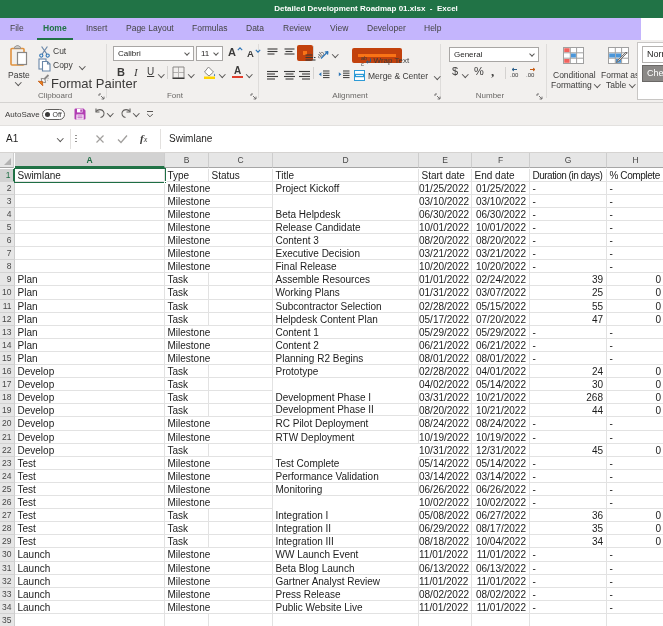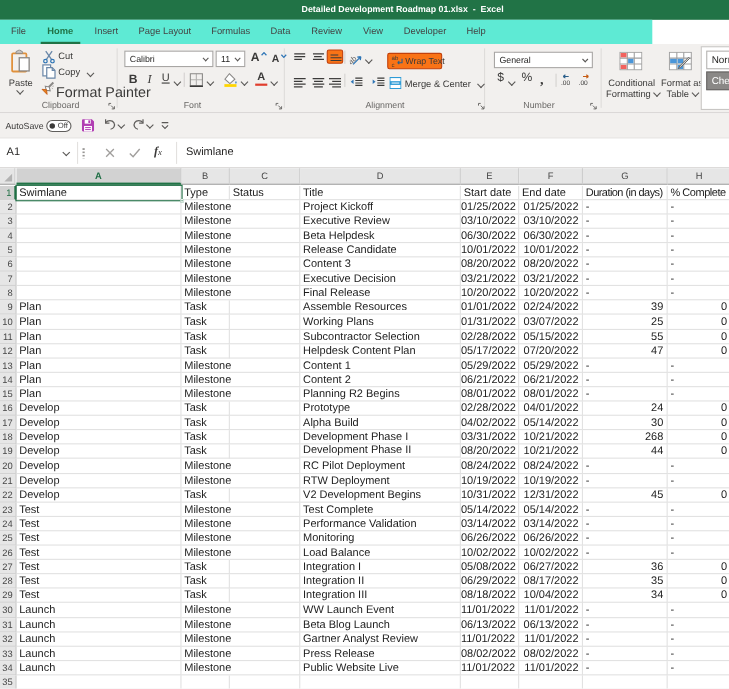--- a/index.html
+++ b/index.html
@@ -1,36 +1,36 @@
 <!DOCTYPE html>
 <html><head><meta charset="utf-8"><style>
 *{margin:0;padding:0;box-sizing:border-box}
 html,body{width:663px;height:626px;overflow:hidden;background:#fff;
  font-family:"Liberation Sans",sans-serif;position:relative}
 .abs{position:absolute}
 #title{left:0;top:0;width:663px;height:18px;background:#217346;color:#fff;
  font-size:8px;font-weight:bold;line-height:18px;text-align:center}
-#tabs{left:0;top:18px;width:593px;height:22px;background:#5eead4;font-size:8.5px;color:#444}
+#tabs{left:0;top:18px;width:641px;height:22px;background:#c4b5fd;font-size:8.5px;color:#444}
 #tabs span{position:absolute;top:0;line-height:21px;white-space:nowrap}
 #hometab{color:#217346;font-weight:bold}
 #homeline{left:37px;top:19.5px;width:36px;height:2.5px;background:#217346}
 #ribbon{left:0;top:40px;width:663px;height:63px;background:#f2f0ee;border-bottom:1px solid #d5d3d1}
 .vsep{position:absolute;top:4px;height:54px;width:1px;background:#dedcda}
 .glabel{position:absolute;top:51px;font-size:8px;color:#6a6866;text-align:center;white-space:nowrap}
 .launch{position:absolute;top:52.5px}
 .rtxt{font-size:8.5px;color:#3b3a39;white-space:nowrap}
 .combo{position:absolute;background:#fff;border:1px solid #a8a6a4;font-size:8px;color:#201f1e;
  line-height:13px;padding-left:4px;white-space:nowrap}
 .cbarrow{position:absolute;right:4px;top:4px;width:4px;height:4px;border-right:1px solid #5a5856;
  border-bottom:1px solid #5a5856;transform:rotate(45deg)}
 .dd{display:block;width:4.5px;height:4.5px;border-right:1.1px solid #5a5856;
  border-bottom:1.1px solid #5a5856;transform:rotate(45deg)}
 .ddi{display:inline-block;width:4.5px;height:4.5px;border-right:1.1px solid #5a5856;
  border-bottom:1.1px solid #5a5856;transform:rotate(45deg);vertical-align:1.5px}
-.pressed{background:#f97316;border:1px solid #c2410c;border-radius:2px}
+.pressed{background:#f97316;border:6px solid #c2410c;border-radius:2px}
 #qat{left:0;top:103px;width:663px;height:23px;background:#f2f0ee;border-bottom:1px solid #e3e1df}
 #fbar{left:0;top:126px;width:663px;height:27px;background:#fff;border-bottom:1px solid #d5d3d1}
 #grid{left:0;top:153px;width:663px;height:473px;background:#fff;font-size:10px;color:#1c1c1c}
 .hc{position:absolute;top:0;height:15px;background:#e6e6e6;border-right:1px solid #cdcdcd;
  border-bottom:1px solid #a6a6a6;font-size:8.5px;color:#474747;text-align:center;line-height:14px}
 .hcsel{background:#d2d2d2;border-bottom:2px solid #217346;color:#1e6e44;font-weight:bold}
 .rn{position:absolute;left:0;width:15px;background:#e6e6e6;border-right:1px solid #cdcdcd;
  border-bottom:1px solid #d2d2d2;font-size:8.5px;color:#474747;text-align:right;padding-right:2.5px}
 .rnsel{background:#d2d2d2;border-right:2px solid #217346;color:#1e6e44}
 .cell{position:absolute;border-right:1px solid #e2e2e2;border-bottom:1px solid #e2e2e2;
@@ -392,21 +392,20 @@
     <div class="cell" style="left:209px;top:28.65px;width:64px;height:13.100px"></div>
     <div class="cell" style="left:273px;top:28.65px;width:146px;height:13.100px">Project Kickoff</div>
     <div class="cell cr" style="left:419px;top:28.65px;width:53px;height:13.100px">01/25/2022</div>
     <div class="cell cr" style="left:472px;top:28.65px;width:58px;height:13.100px">01/25/2022</div>
     <div class="cell" style="left:530px;top:28.65px;width:77px;height:13.100px">-</div>
     <div class="cell" style="left:607px;top:28.65px;width:58px;height:13.100px">-</div>
     <div class="rn" style="top:41.75px;height:13.100px;line-height:13.100px">3</div>
     <div class="cell" style="left:15px;top:41.75px;width:150px;height:13.100px"></div>
     <div class="cell" style="border-right:none;left:165px;top:41.75px;width:44px;height:13.100px">Milestone</div>
     <div class="cell" style="left:209px;top:41.75px;width:64px;height:13.100px"></div>
-    <div class="cell" style="left:273px;top:41.75px;width:146px;height:13.100px">Executive Review</div>
     <div class="cell cr" style="left:419px;top:41.75px;width:53px;height:13.100px">03/10/2022</div>
     <div class="cell cr" style="left:472px;top:41.75px;width:58px;height:13.100px">03/10/2022</div>
     <div class="cell" style="left:530px;top:41.75px;width:77px;height:13.100px">-</div>
     <div class="cell" style="left:607px;top:41.75px;width:58px;height:13.100px">-</div>
     <div class="rn" style="top:54.85px;height:13.100px;line-height:13.100px">4</div>
     <div class="cell" style="left:15px;top:54.85px;width:150px;height:13.100px"></div>
     <div class="cell" style="border-right:none;left:165px;top:54.85px;width:44px;height:13.100px">Milestone</div>
     <div class="cell" style="left:209px;top:54.85px;width:64px;height:13.100px"></div>
     <div class="cell" style="left:273px;top:54.85px;width:146px;height:13.100px">Beta Helpdesk</div>
     <div class="cell cr" style="left:419px;top:54.85px;width:53px;height:13.100px">06/30/2022</div>
@@ -518,21 +517,20 @@
     <div class="cell" style="left:209px;top:212.05px;width:64px;height:13.100px"></div>
     <div class="cell" style="left:273px;top:212.05px;width:146px;height:13.100px">Prototype</div>
     <div class="cell cr" style="left:419px;top:212.05px;width:53px;height:13.100px">02/28/2022</div>
     <div class="cell cr" style="left:472px;top:212.05px;width:58px;height:13.100px">04/01/2022</div>
     <div class="cell cr" style="left:530px;top:212.05px;width:77px;height:13.100px">24</div>
     <div class="cell cr" style="left:607px;top:212.05px;width:58px;height:13.100px">0</div>
     <div class="rn" style="top:225.15px;height:13.100px;line-height:13.100px">17</div>
     <div class="cell" style="left:15px;top:225.15px;width:150px;height:13.100px">Develop</div>
     <div class="cell" style="left:165px;top:225.15px;width:44px;height:13.100px">Task</div>
     <div class="cell" style="left:209px;top:225.15px;width:64px;height:13.100px"></div>
-    <div class="cell" style="left:273px;top:225.15px;width:146px;height:13.100px">Alpha Build</div>
     <div class="cell cr" style="left:419px;top:225.15px;width:53px;height:13.100px">04/02/2022</div>
     <div class="cell cr" style="left:472px;top:225.15px;width:58px;height:13.100px">05/14/2022</div>
     <div class="cell cr" style="left:530px;top:225.15px;width:77px;height:13.100px">30</div>
     <div class="cell cr" style="left:607px;top:225.15px;width:58px;height:13.100px">0</div>
     <div class="rn" style="top:238.25px;height:13.100px;line-height:13.100px">18</div>
     <div class="cell" style="left:15px;top:238.25px;width:150px;height:13.100px">Develop</div>
     <div class="cell" style="left:165px;top:238.25px;width:44px;height:13.100px">Task</div>
     <div class="cell" style="left:209px;top:238.25px;width:64px;height:13.100px"></div>
     <div class="cell" style="left:273px;top:238.25px;width:146px;height:13.100px">Development Phase I</div>
     <div class="cell cr" style="left:419px;top:238.25px;width:53px;height:13.100px">03/31/2022</div>
@@ -563,21 +561,20 @@
     <div class="cell" style="left:209px;top:277.55px;width:64px;height:13.100px"></div>
     <div class="cell" style="left:273px;top:277.55px;width:146px;height:13.100px">RTW Deployment</div>
     <div class="cell cr" style="left:419px;top:277.55px;width:53px;height:13.100px">10/19/2022</div>
     <div class="cell cr" style="left:472px;top:277.55px;width:58px;height:13.100px">10/19/2022</div>
     <div class="cell" style="left:530px;top:277.55px;width:77px;height:13.100px">-</div>
     <div class="cell" style="left:607px;top:277.55px;width:58px;height:13.100px">-</div>
     <div class="rn" style="top:290.65px;height:13.100px;line-height:13.100px">22</div>
     <div class="cell" style="left:15px;top:290.65px;width:150px;height:13.100px">Develop</div>
     <div class="cell" style="left:165px;top:290.65px;width:44px;height:13.100px">Task</div>
     <div class="cell" style="left:209px;top:290.65px;width:64px;height:13.100px"></div>
-    <div class="cell" style="left:273px;top:290.65px;width:146px;height:13.100px">V2 Development Begins</div>
     <div class="cell cr" style="left:419px;top:290.65px;width:53px;height:13.100px">10/31/2022</div>
     <div class="cell cr" style="left:472px;top:290.65px;width:58px;height:13.100px">12/31/2022</div>
     <div class="cell cr" style="left:530px;top:290.65px;width:77px;height:13.100px">45</div>
     <div class="cell cr" style="left:607px;top:290.65px;width:58px;height:13.100px">0</div>
     <div class="rn" style="top:303.75px;height:13.100px;line-height:13.100px">23</div>
     <div class="cell" style="left:15px;top:303.75px;width:150px;height:13.100px">Test</div>
     <div class="cell" style="border-right:none;left:165px;top:303.75px;width:44px;height:13.100px">Milestone</div>
     <div class="cell" style="left:209px;top:303.75px;width:64px;height:13.100px"></div>
     <div class="cell" style="left:273px;top:303.75px;width:146px;height:13.100px">Test Complete</div>
     <div class="cell cr" style="left:419px;top:303.75px;width:53px;height:13.100px">05/14/2022</div>
@@ -599,21 +596,20 @@
     <div class="cell" style="left:209px;top:329.95px;width:64px;height:13.100px"></div>
     <div class="cell" style="left:273px;top:329.95px;width:146px;height:13.100px">Monitoring</div>
     <div class="cell cr" style="left:419px;top:329.95px;width:53px;height:13.100px">06/26/2022</div>
     <div class="cell cr" style="left:472px;top:329.95px;width:58px;height:13.100px">06/26/2022</div>
     <div class="cell" style="left:530px;top:329.95px;width:77px;height:13.100px">-</div>
     <div class="cell" style="left:607px;top:329.95px;width:58px;height:13.100px">-</div>
     <div class="rn" style="top:343.05px;height:13.100px;line-height:13.100px">26</div>
     <div class="cell" style="left:15px;top:343.05px;width:150px;height:13.100px">Test</div>
     <div class="cell" style="border-right:none;left:165px;top:343.05px;width:44px;height:13.100px">Milestone</div>
     <div class="cell" style="left:209px;top:343.05px;width:64px;height:13.100px"></div>
-    <div class="cell" style="left:273px;top:343.05px;width:146px;height:13.100px">Load Balance</div>
     <div class="cell cr" style="left:419px;top:343.05px;width:53px;height:13.100px">10/02/2022</div>
     <div class="cell cr" style="left:472px;top:343.05px;width:58px;height:13.100px">10/02/2022</div>
     <div class="cell" style="left:530px;top:343.05px;width:77px;height:13.100px">-</div>
     <div class="cell" style="left:607px;top:343.05px;width:58px;height:13.100px">-</div>
     <div class="rn" style="top:356.15px;height:13.100px;line-height:13.100px">27</div>
     <div class="cell" style="left:15px;top:356.15px;width:150px;height:13.100px">Test</div>
     <div class="cell" style="left:165px;top:356.15px;width:44px;height:13.100px">Task</div>
     <div class="cell" style="left:209px;top:356.15px;width:64px;height:13.100px"></div>
     <div class="cell" style="left:273px;top:356.15px;width:146px;height:13.100px">Integration I</div>
     <div class="cell cr" style="left:419px;top:356.15px;width:53px;height:13.100px">05/08/2022</div>

